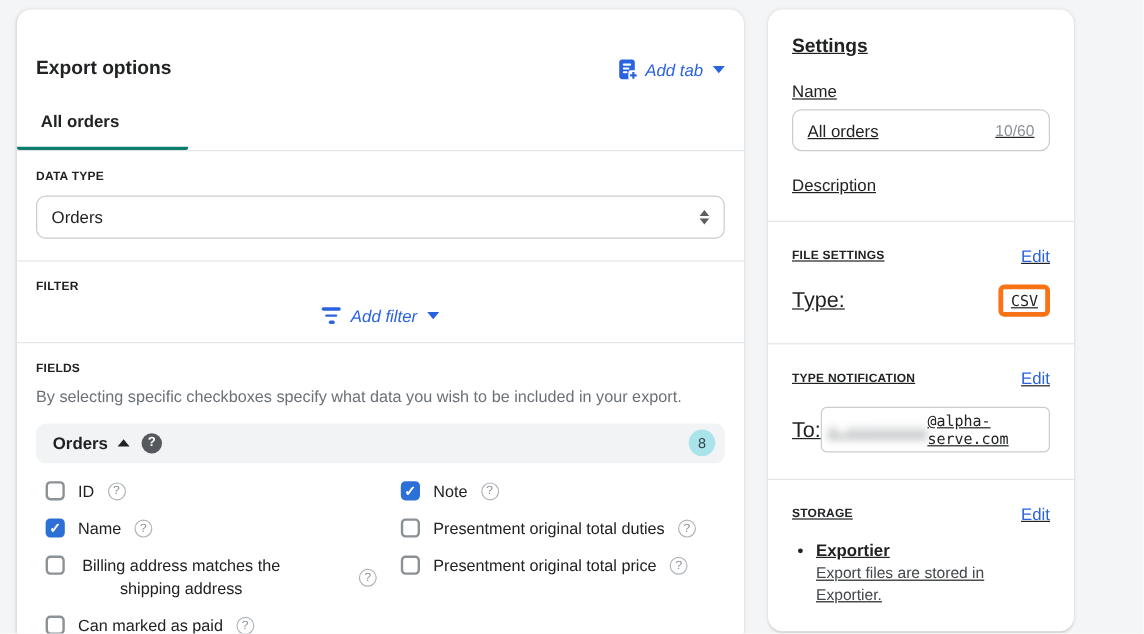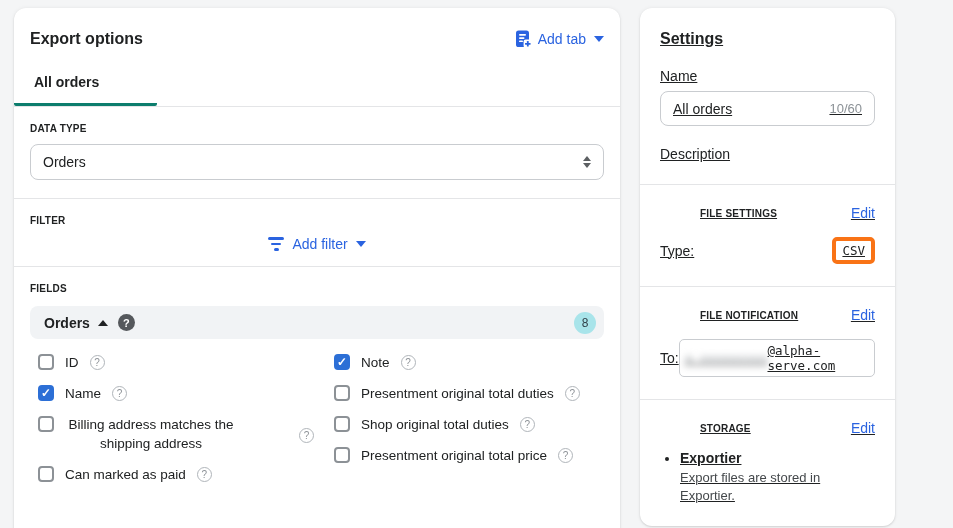--- a/index.html
+++ b/index.html
@@ -26,23 +26,23 @@
   .layout{display:flex;gap:20px;padding:8px 9px 0 14px;align-items:flex-start;}
   .card{
     background:var(--card-bg);
     border-radius:12px;
     box-shadow:0 0 4px rgba(23,24,24,.06),0 1px 2px rgba(0,0,0,.12);
   }
   .card.left{width:606px;min-height:560px;}
   .card.right{width:255px;text-decoration:underline;}
 
   
-  .lc-head{display:flex;align-items:center;justify-content:space-between;padding:22px 16px 0 16px;}
+  .lc-head{display:flex;align-items:center;justify-content:space-between;padding:22px 16px 0 16px;margin-top:19px;}
   .lc-title{font-size:16px;font-weight:700;}
-  .linkbtn{display:inline-flex;align-items:center;gap:6px;color:var(--accent-blue);font-size:14px;cursor:pointer;background:none;border:none;font-family:inherit;}
+  .linkbtn{display:inline-flex;align-items:center;gap:6px;color:var(--accent-blue);font-size:14px;cursor:pointer;background:none;border:none;font-family:inherit;font-style:italic;}
   .caret-down{width:0;height:0;border-left:5px solid transparent;border-right:5px solid transparent;border-top:6px solid var(--accent-blue);margin-left:2px;}
   .tabs{display:flex;border-bottom:1px solid var(--divider);margin-top:18px;}
   .tab{
     width:143px;padding:8px 0 13px 20px;font-weight:700;font-size:14px;
     border-bottom:3px solid var(--tab-teal);border-radius:0 0 2px 2px;cursor:pointer;
   }
   .lc-section{padding:16px 16px 0 16px;}
   .sec-label{font-size:10px;font-weight:700;color:var(--text-dark);letter-spacing:.2px;}
   .select{
     margin-top:10px;height:36px;border:1px solid var(--border-input);border-radius:8px;
@@ -96,24 +96,24 @@
   .rc-pad{padding:22px 20px 0 20px;}
   .rc-title{font-size:16px;font-weight:700;}
   .field-label{font-size:14px;margin-top:20px;}
   .input{
     margin-top:7px;height:35px;border:1px solid var(--border-input);border-radius:8px;
     display:flex;align-items:center;justify-content:space-between;padding:0 12px;background:#fff;cursor:text;
   }
   .input .val{font-size:14px;}
   .input .counter{font-size:13px;color:#8b9196;}
   .rc-divider{height:1px;background:var(--divider);margin-top:22px;}
-  .sec-head{display:flex;align-items:center;justify-content:space-between;margin-top:20px;margin-left:40px;}
+  .sec-head{display:flex;align-items:center;justify-content:space-between;margin-top:20px;}
   .edit-link{color:var(--accent-blue);font-size:14px;text-decoration:none;cursor:pointer;}
   .kv{display:flex;align-items:center;justify-content:space-between;margin-top:16px;}
-  .kv .k{font-size:14px;}
+  .kv .k{font-size:18px;}
   .kbd{
     font-family:"DejaVu Sans Mono", monospace;font-size:12.5px;border:4px solid #f97316;
     border-radius:5px;padding:2px 6px;background:#fff;
   }
   .email-box{
     border:1px solid #c9ccd0;border-radius:5px;padding:3px 5px;display:inline-flex;align-items:center;
     font-family:"DejaVu Sans Mono", monospace;font-size:12.5px;background:#fff;overflow:hidden;
   }
   .redacted{filter:blur(3.5px);color:#8a9095;user-select:none;}
   .storage-list{margin:14px 0 0 20px;padding-bottom:22px;}
@@ -175,20 +175,21 @@
           </span>
         <span>Add filter</span>
         <span class="caret-down"></span>
       </button>
     </div>
 
     <div class="divider" style="margin-top:0;"></div>
 
     <div class="lc-section">
       <div class="sec-label">FIELDS</div>
+      <div class="muted" style="margin-top:8px;">By selecting specific checkboxes specify what data you wish to be included in your export.</div>
 
       <div class="group-bar">
         <span class="group-name">Orders</span>
         <span class="caret-up"></span>
         <span class="help-dark"></span>
         <span class="badge">8</span>
       </div>
 
       <div class="fields-grid">
         <div>
@@ -219,25 +220,20 @@
             <span class="cb-label">Note</span>
             <span class="help"></span>
           </div>
           <div class="cb-row">
             <span class="cb"></span>
             <span class="cb-label">Presentment original total duties</span>
             <span class="help"></span>
           </div>
           <div class="cb-row">
             <span class="cb"></span>
-            <span class="cb-label">Shop original total duties</span>
-            <span class="help"></span>
-          </div>
-          <div class="cb-row">
-            <span class="cb"></span>
             <span class="cb-label">Presentment original total price</span>
             <span class="help"></span>
           </div>
 
         </div>
       </div>
     </div>
   </div>
 
   <div class="card right">
@@ -263,21 +259,21 @@
       <div class="kv">
         <span class="k">Type:</span>
         <span class="kbd">CSV</span>
       </div>
     </div>
 
     <div class="rc-divider"></div>
 
     <div class="rc-pad" style="padding-top:0;">
       <div class="sec-head">
-        <span class="sec-label">FILE NOTIFICATION</span>
+        <span class="sec-label">TYPE NOTIFICATION</span>
         <a class="edit-link">Edit</a>
       </div>
       <div class="kv">
         <span class="k">To:</span>
         <span class="email-box">
           <span class="redacted">a.xxxxxxxxx</span>
             <span>@alpha-serve.com</span>
         </span>
       </div>
     </div>

